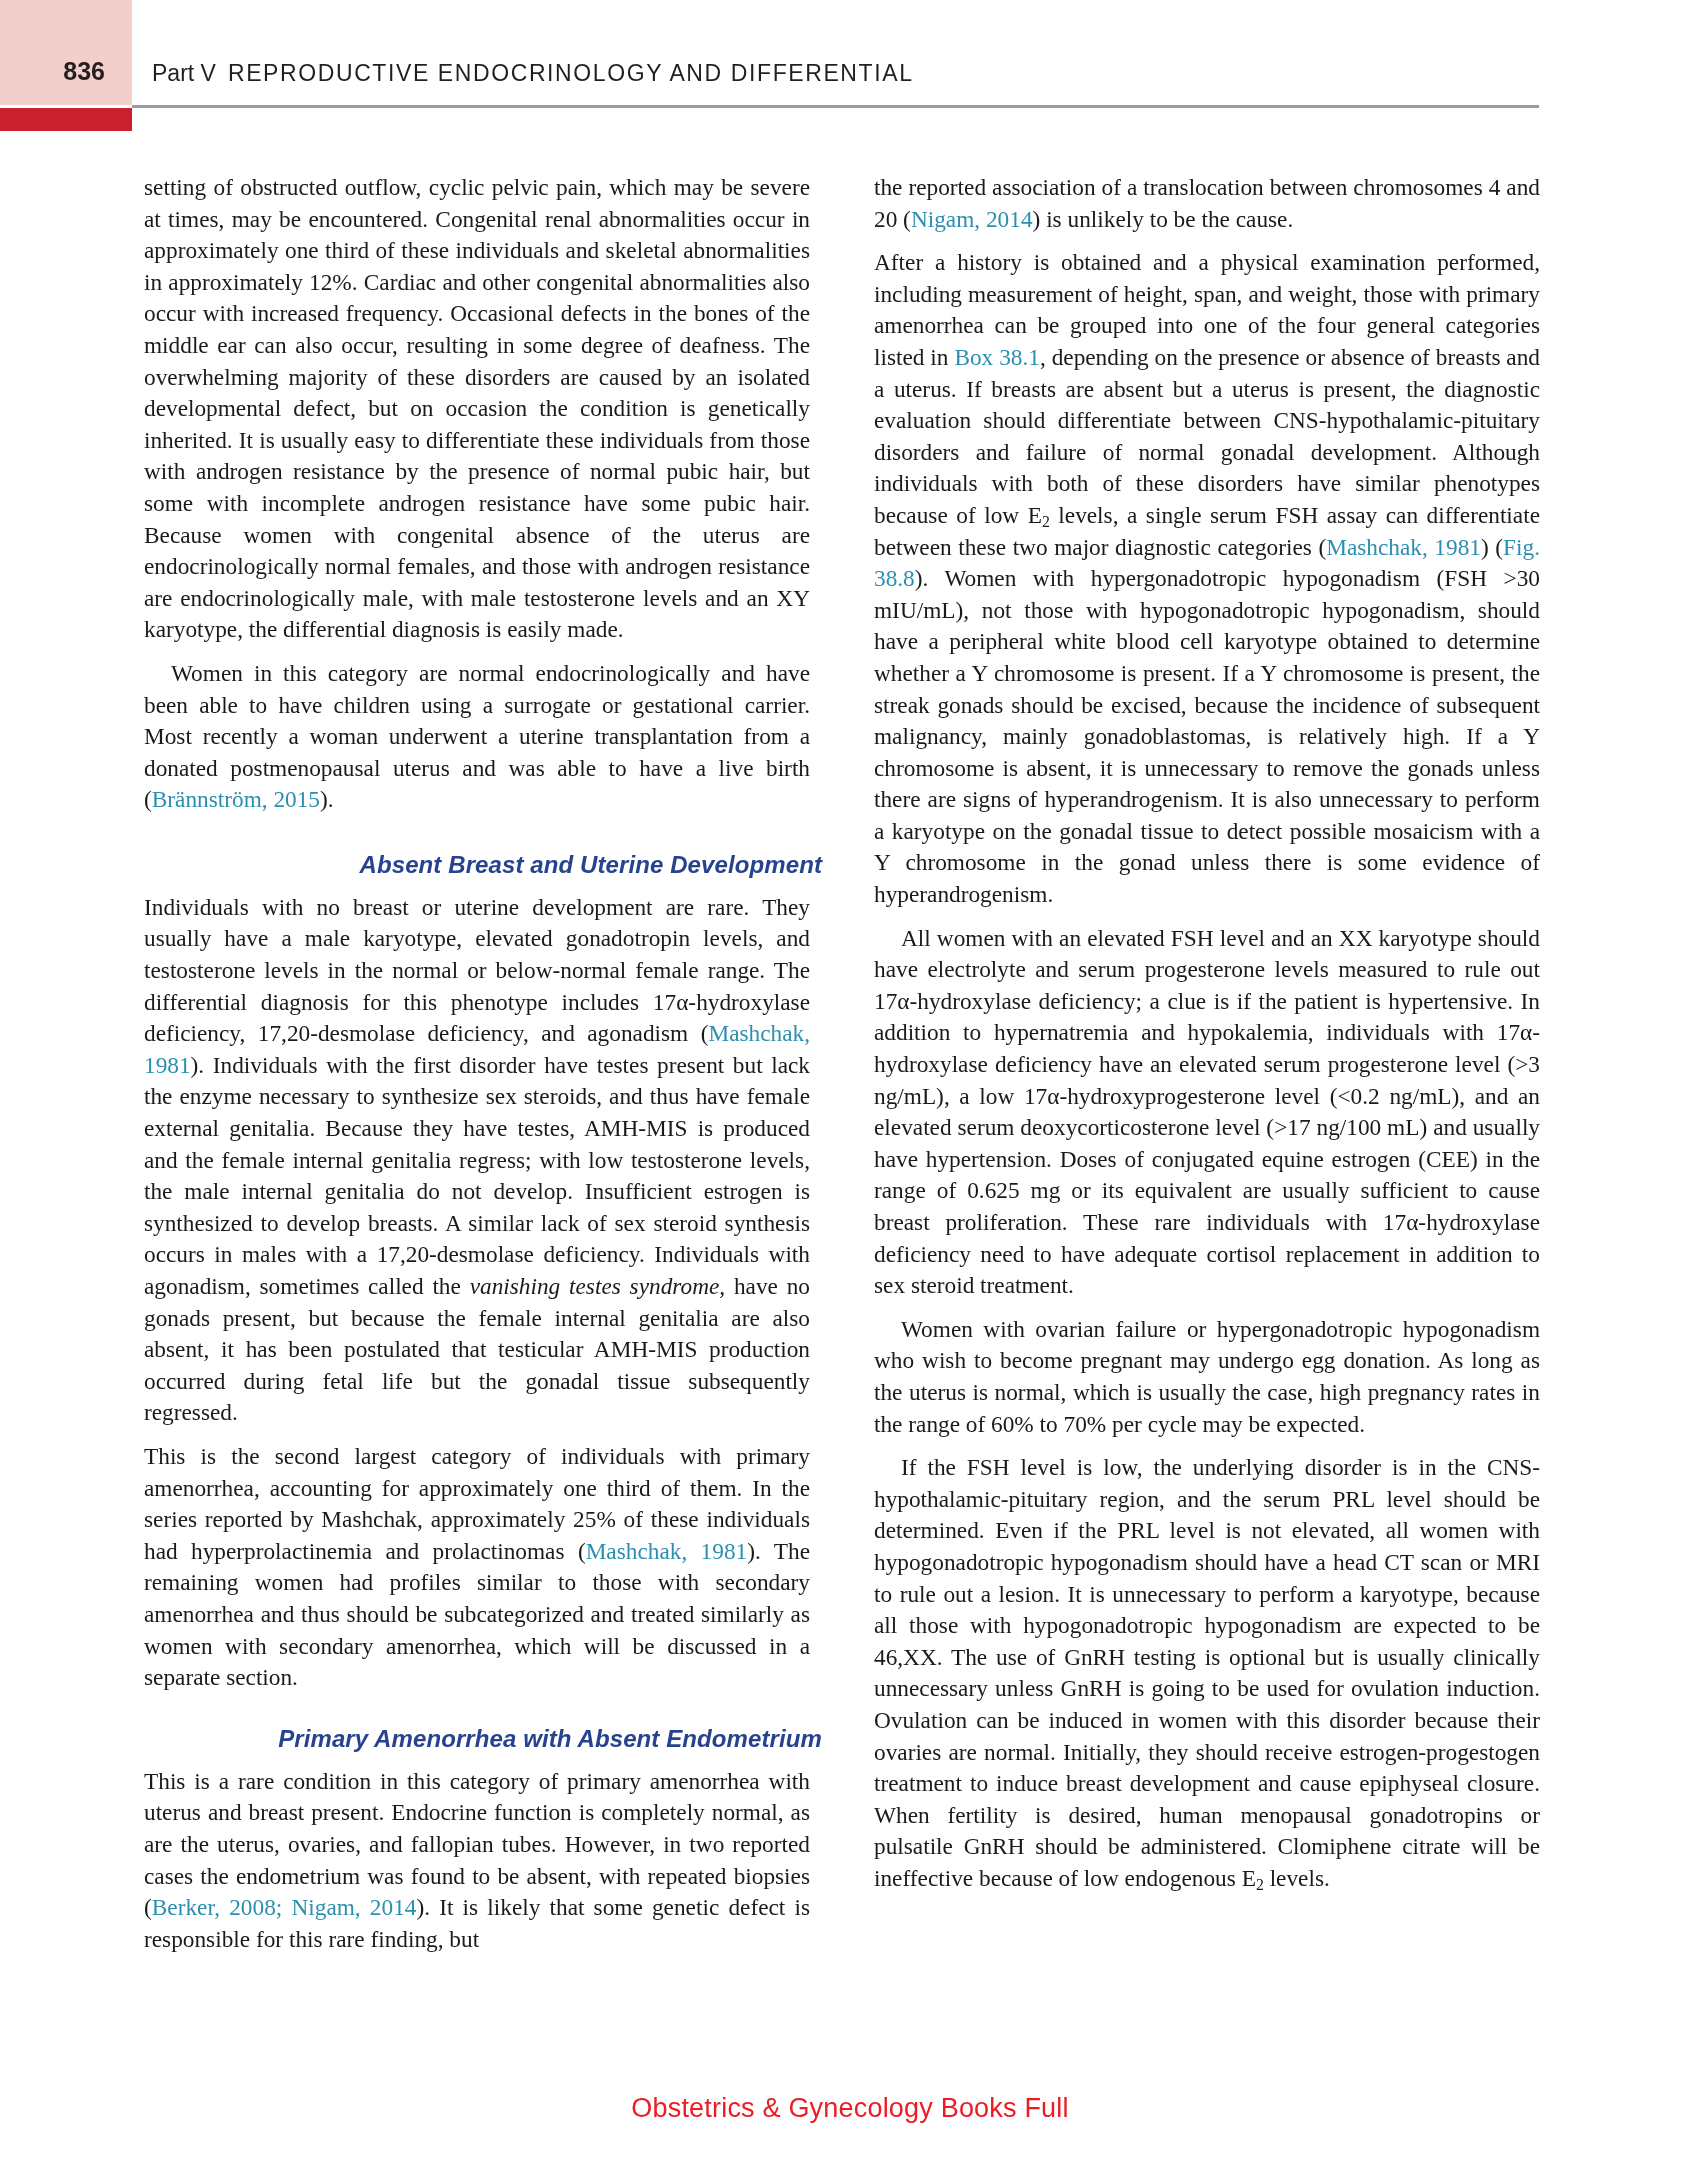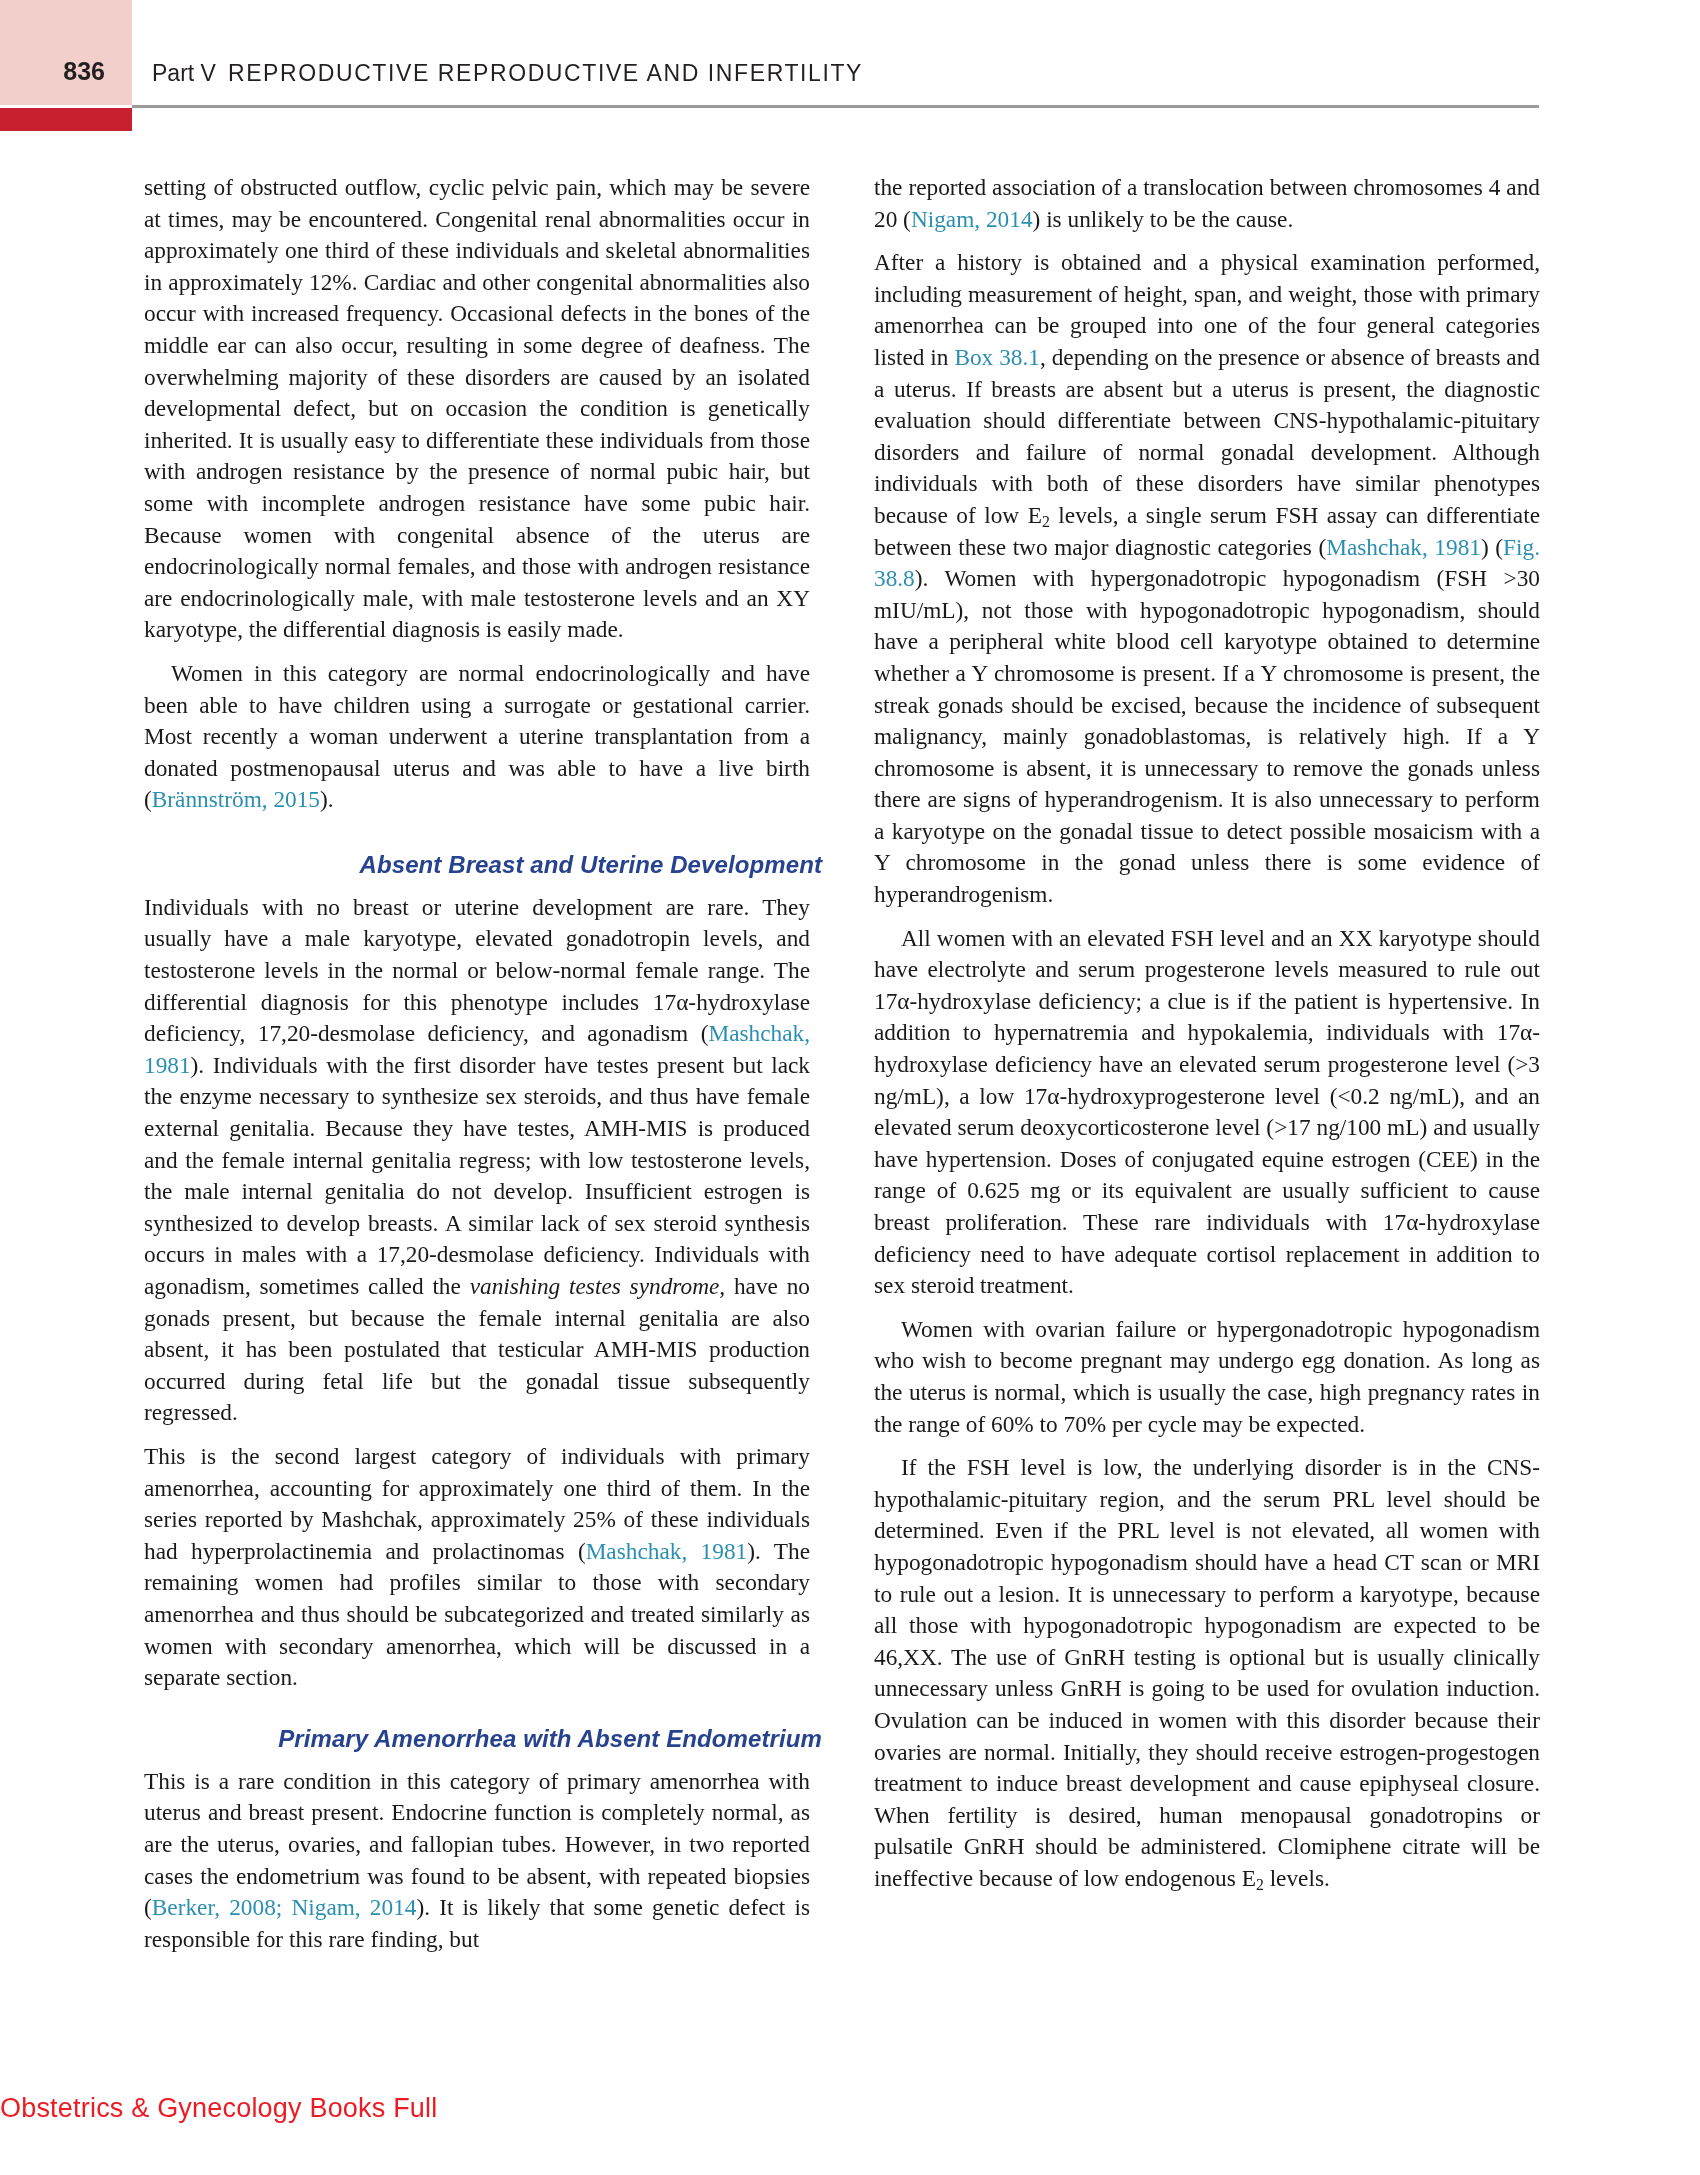--- a/index.html
+++ b/index.html
@@ -139,39 +139,39 @@
   }
   .ital { font-style: italic; }
   sub { font-size: 0.68em; line-height: 0; vertical-align: -0.28em; }
 
   
   #page-footer {
     position: absolute;
     left: 0;
     top: 2093px;
     width: 1700px;
-    text-align: left;
+    text-align: center;
   }
   .footer-text {
     font-family: "Liberation Sans", sans-serif;
     font-size: 27px;
     color: #ec1c24;
     letter-spacing: 0.2px;
   }
 </style>
 </head>
 <body>
 
 <div id="page-header">
   <div class="hdr-pink-block"></div>
   <div class="hdr-red-block"></div>
   <div class="hdr-rule"></div>
   <div class="hdr-folio">836</div>
   <div class="hdr-running">
-    <span class="partlabel">Part V</span><span class="title">REPRODUCTIVE REPRODUCTIVE AND INFERTILITY</span>
+    <span class="partlabel">Part V</span><span class="title">REPRODUCTIVE ENDOCRINOLOGY AND DIFFERENTIAL</span>
   </div>
 </div>
 
 <div id="content">
 
   <div class="col col-left">
 
     <p class="body"><span>setting of obstructed outflow, cyclic pelvic pain, which may be severe at times, may be encountered. Congenital renal abnormalities occur in approximately one third of these individuals and skeletal abnormalities in approximately 12%. Cardiac and other congenital abnormalities also occur with increased frequency. Occasional defects in the bones of the middle ear can also occur, resulting in some degree of deafness. The overwhelming majority of these disorders are caused by an isolated developmental defect, but on occasion the condition is genetically inherited. It is usually easy to differentiate these individuals from those with androgen resistance by the presence of normal pubic hair, but some with incomplete androgen resistance have some pubic hair. Because women with congenital absence of the uterus are endocrinologically normal females, and those with androgen resistance are endocrinologically male, with male testosterone levels and an XY karyotype, the differential diagnosis is easily made.</span></p>
 
     <p class="body indent"><span>Women in this category are normal endocrinologically and have been able to have children using a surrogate or gestational carrier. Most recently a woman underwent a uterine transplantation from a donated postmenopausal uterus and was able to have a live birth (</span><span class="cite">Brännström, 2015</span><span>).</span></p>

